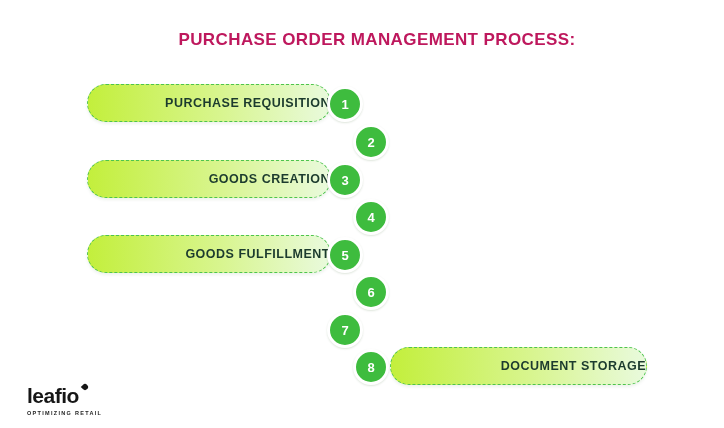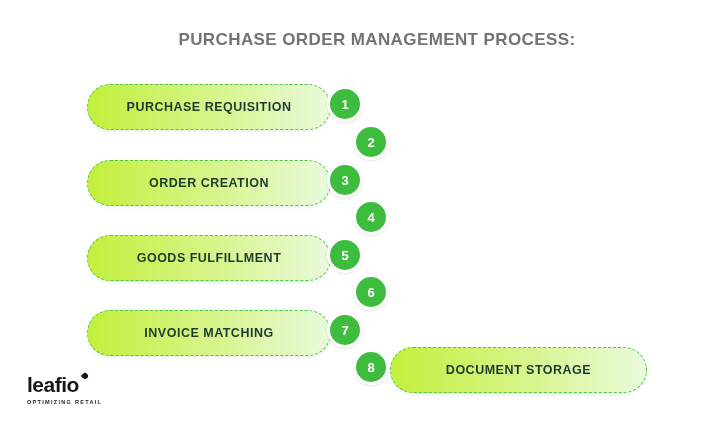--- a/index.html
+++ b/index.html
@@ -16,32 +16,32 @@
 
   .title {
     position: absolute;
     top: 30px;
     left: 30px;
     width: 694px;
     text-align: center;
     font-size: 17px;
     font-weight: 700;
     letter-spacing: 0.4px;
-    color: #737373;
+    color: #be185d;
   }
 
   .pill {
     position: absolute;
-    height: 46px;
+    height: 38px;
     border-radius: 23px;
     border: 1px dashed #4ec44e;
     background: linear-gradient(90deg, #c3ef3c 0%, #d8f58f 55%, #e9fadd 100%);
     display: flex;
     align-items: center;
-    justify-content: center;
+    justify-content: flex-end;
     box-shadow: 0 2px 3px rgba(40, 90, 30, 0.08);
     z-index: 1;
   }
 
   .pill-left  { left: 87px;  width: 244px; }
   .pill-right { left: 390px; width: 257px; }
 
   .pill-label {
     font-size: 12.5px;
     font-weight: 700;
@@ -66,21 +66,21 @@
 
   .num-circle span {
     color: #ffffff;
     font-size: 13px;
     font-weight: 700;
   }
 
   .logo {
     position: absolute;
     left: 27px;
-    top: 374px;
+    top: 385px;
     color: #161616;
   }
 
   .logo .wordmark {
     position: relative;
     display: inline-block;
     font-size: 21px;
     font-weight: 700;
     letter-spacing: -0.5px;
     line-height: 1;
@@ -118,44 +118,41 @@
   </div>
   <div class="num-circle" style="left:327px; top:86px;">
     <span>1</span>
   </div>
 
   <div class="num-circle" style="left:353px; top:124px;">
     <span>2</span>
   </div>
 
   <div class="pill pill-left" style="top:160px;">
-    <span class="pill-label">ORDER CREATION</span>
+    <span class="pill-label">GOODS CREATION</span>
   </div>
   <div class="num-circle" style="left:327px; top:162px;">
     <span>3</span>
   </div>
 
   <div class="num-circle" style="left:353px; top:199px;">
     <span>4</span>
   </div>
 
   <div class="pill pill-left" style="top:235px;">
     <span class="pill-label">GOODS FULFILLMENT</span>
   </div>
   <div class="num-circle" style="left:327px; top:237px;">
     <span>5</span>
   </div>
 
   <div class="num-circle" style="left:353px; top:274px;">
     <span>6</span>
   </div>
 
-  <div class="pill pill-left" style="top:310px;">
-    <span class="pill-label">INVOICE MATCHING</span>
-  </div>
   <div class="num-circle" style="left:327px; top:312px;">
     <span>7</span>
   </div>
 
   <div class="pill pill-right" style="top:347px;">
     <span class="pill-label">DOCUMENT STORAGE</span>
   </div>
   <div class="num-circle" style="left:353px; top:349px;">
     <span>8</span>
   </div>

